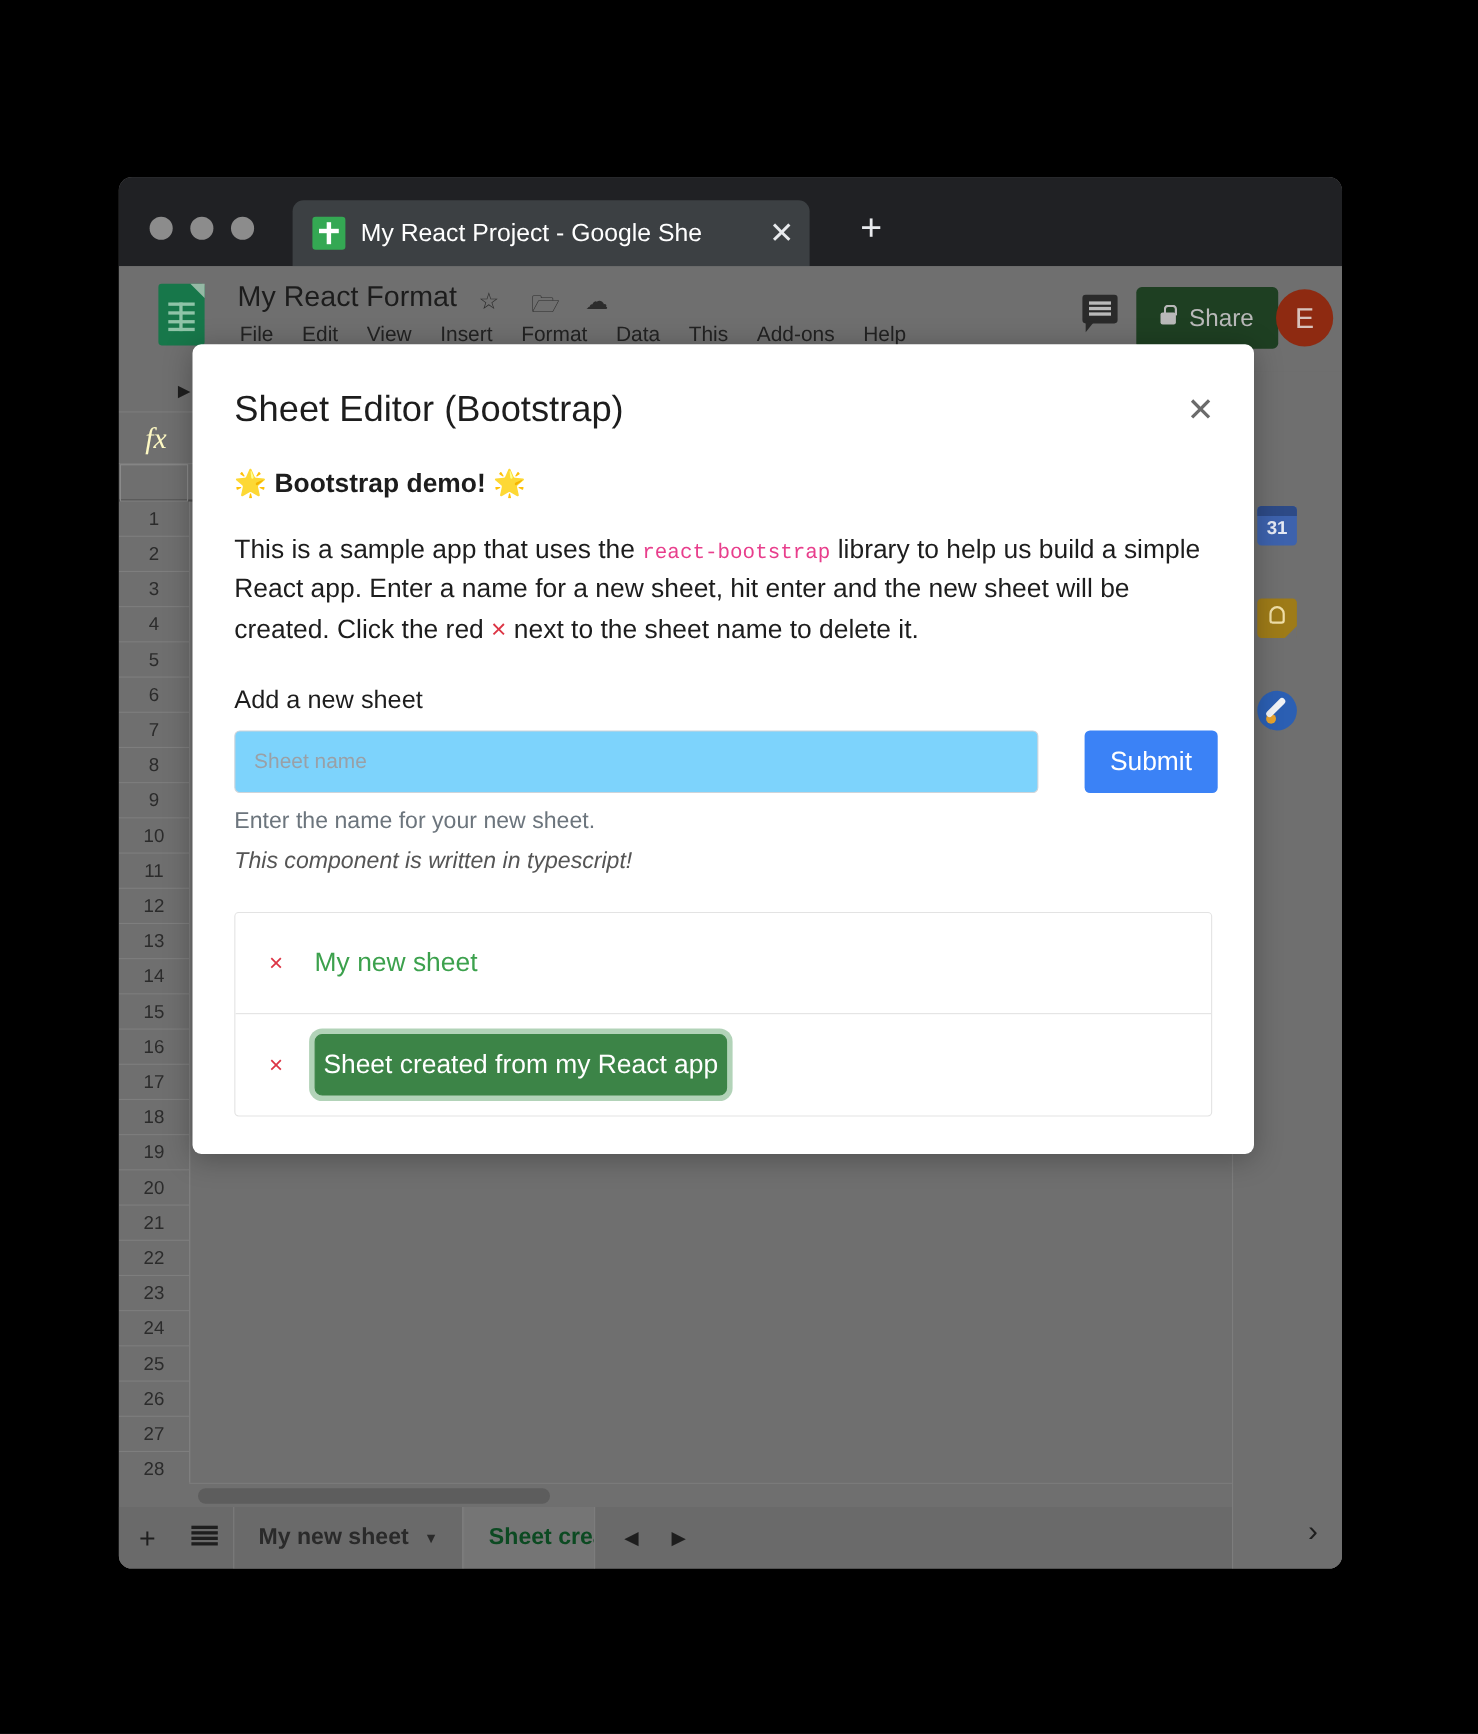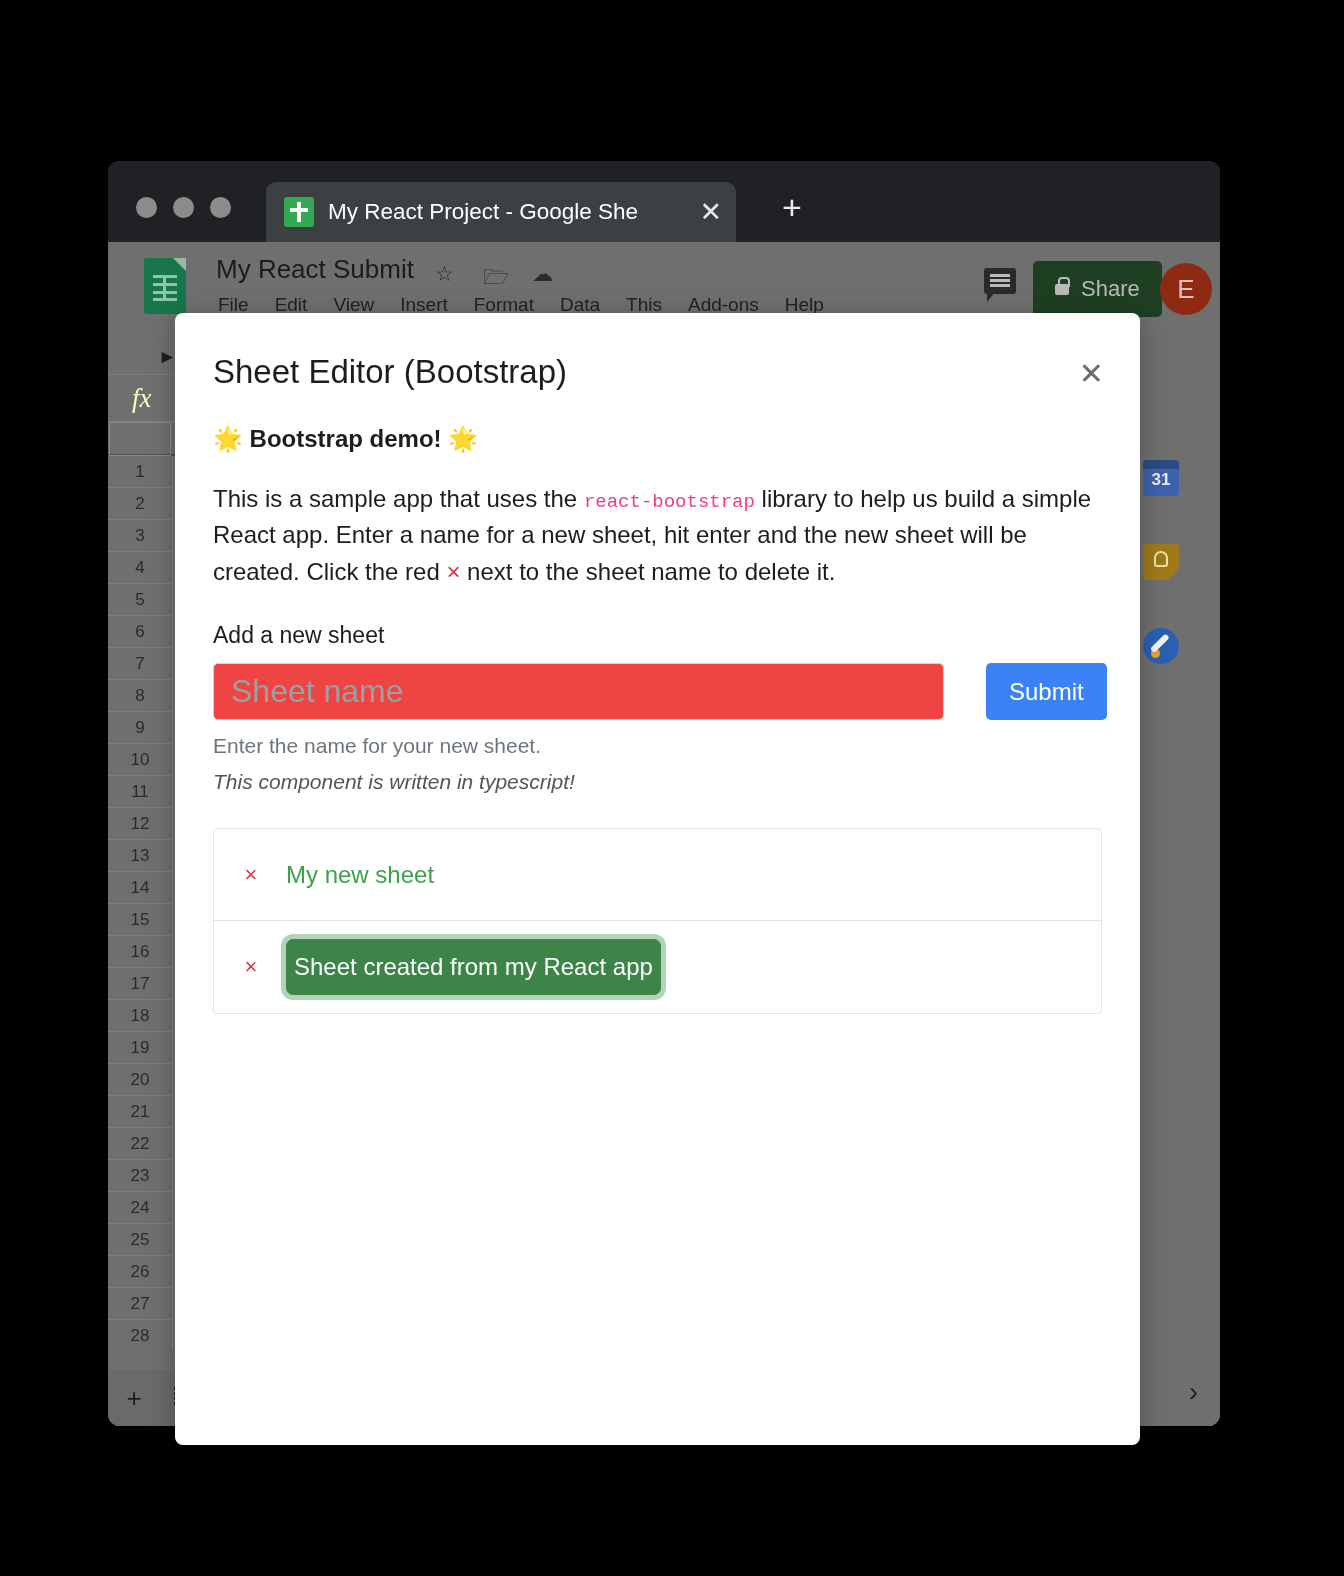--- a/index.html
+++ b/index.html
@@ -503,21 +503,21 @@
     transform: rotate(-45deg);
     transform-origin: left center;
   }
 
   
   .modal {
     position: absolute;
     left: 175px;
     top: 313px;
     width: 965px;
-    height: 1132px;
+    height: 736px;
     background: #ffffff;
     border-radius: 8px;
     box-shadow: 0 4px 26px rgba(0,0,0,.28);
     padding: 0;
     overflow: hidden;
   }
   .modal-header {
     position: relative;
     padding: 40px 34px 0 38px;
     height: 96px;
@@ -566,24 +566,24 @@
     display: flex;
     align-items: flex-start;
     gap: 42px;
   }
   .text-input {
     flex: 0 0 731px;
     height: 57px;
     border: 1px solid #ced4da;
     border-radius: 5px;
     padding: 0 17px;
-    font-size: 32px;
+    font-size: 19px;
     color: #1d1d1d;
     font-family: "Liberation Sans", sans-serif;
-    background: #ef4444;
+    background: #7dd3fc;
   }
   .text-input::placeholder { color: #9aa0a6; }
   .submit-btn {
     height: 57px;
     padding: 0 23px;
     border: none;
     border-radius: 5px;
     background: #3b82f6;
     color: #ffffff;
     font-size: 24px;
@@ -659,21 +659,21 @@
         <div class="tab-close">✕</div>
       </div>
 
       <div class="new-tab">+</div>
     </div>
 
     <div class="sheets-app">
 
       <div class="sheets-header">
         <div class="sheets-logo"></div>
-        <div class="doc-title">My React Submit</div>
+        <div class="doc-title">My React Format</div>
         <div class="title-icon ti-star">☆</div>
         <div class="title-icon ti-folder">🗁</div>
         <div class="title-icon ti-cloud">☁</div>
 
         <div class="menubar">
           <span>File</span>
           <span>Edit</span>
           <span>View</span>
           <span>Insert</span>
           <span>Format</span>

